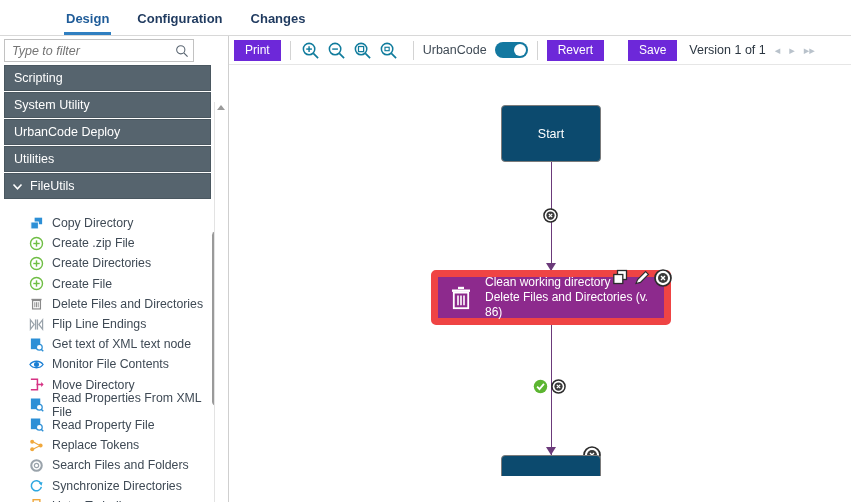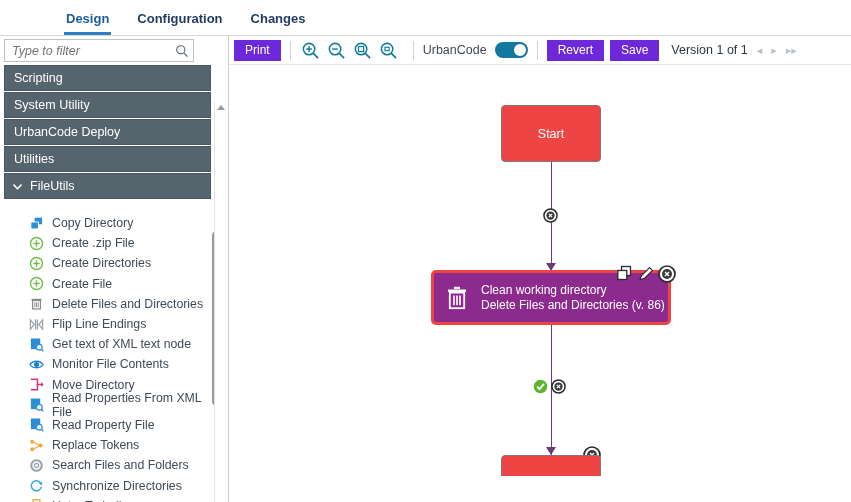--- a/index.html
+++ b/index.html
@@ -138,29 +138,29 @@
   .canvas {
     position: absolute; top: 29px; left: 0; right: 0; bottom: 0;
     background: #fff; overflow: hidden;
   }
   .node {
     position: absolute; border-radius: 4px; color: #fff;
     display: flex; align-items: center; justify-content: center;
     font-size: 12.5px;
   }
   .node.terminal {
-    width: 100px; height: 57px; background: #ef4444;
+    width: 100px; height: 57px; background: #0c4a6e;
     border: 1px solid #7b7b7b;
   }
   #node-start { left: 272px; top: 40px; }
   #node-finish { left: 272px; top: 390px; }
 
   .node.step {
     left: 202px; top: 205px; width: 240px; height: 55px;
-    background: #8d2a8d; border: 3px solid #ef4444; border-radius: 5px;
+    background: #8d2a8d; border: 7px solid #ef4444; border-radius: 5px;
     justify-content: flex-start; padding-left: 12px; gap: 13px;
   }
   .step-text { line-height: 15px; font-size: 12px; }
   .trash-ico { width: 22px; height: 24px; flex: 0 0 22px; }
 
   .nodetools {
     position: absolute; top: -8px; right: -8px;
     display: flex; align-items: center; gap: 3px;
   }
   .nodetools .t { width: 18px; height: 18px; cursor: pointer; }
@@ -427,21 +427,21 @@
         </svg>
       </div>
 
       <div class="sep"></div>
       <span class="toggle-label">UrbanCode</span>
       <div class="toggle">
         <div class="knob"></div>
       </div>
       <div class="sep"></div>
 
-      <button class="btn" style="margin-right:6px">Revert</button>
+      <button class="btn" style="margin-right:24px">Revert</button>
       <button class="btn" style="margin-right:12px">Save</button>
 
       <span class="verlabel">Version 1 of 1</span>
       <div class="navarrows">
         <span>◂</span>
         <span>▸</span>
         <span>▸▸</span>
       </div>
     </div>
 

